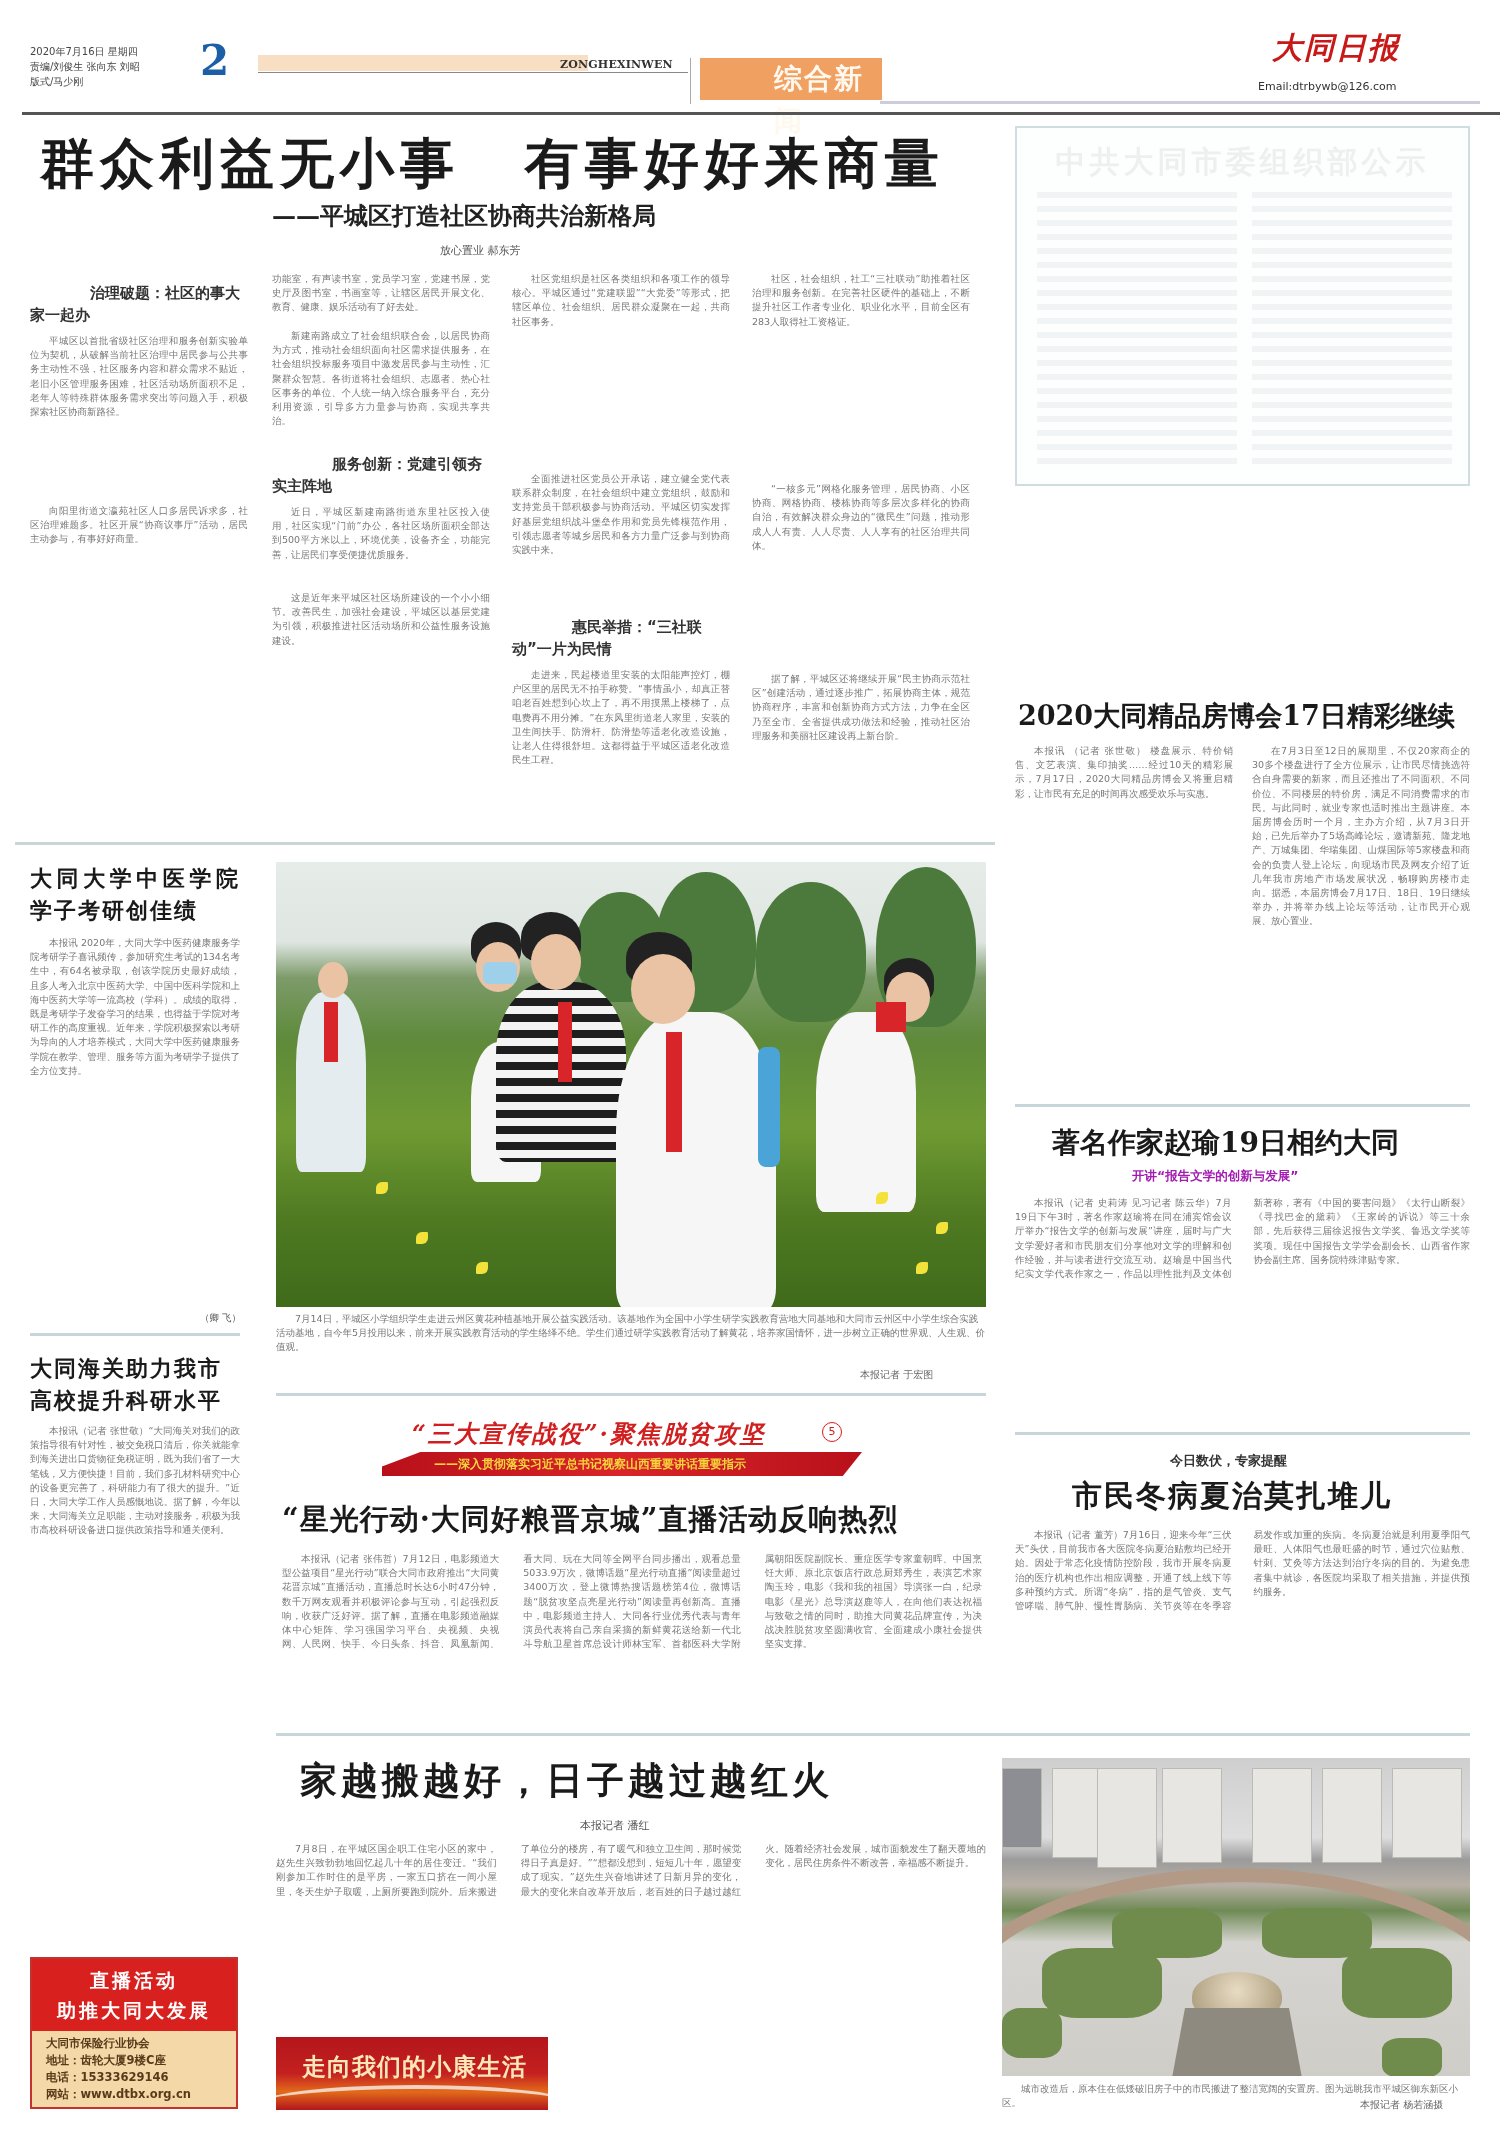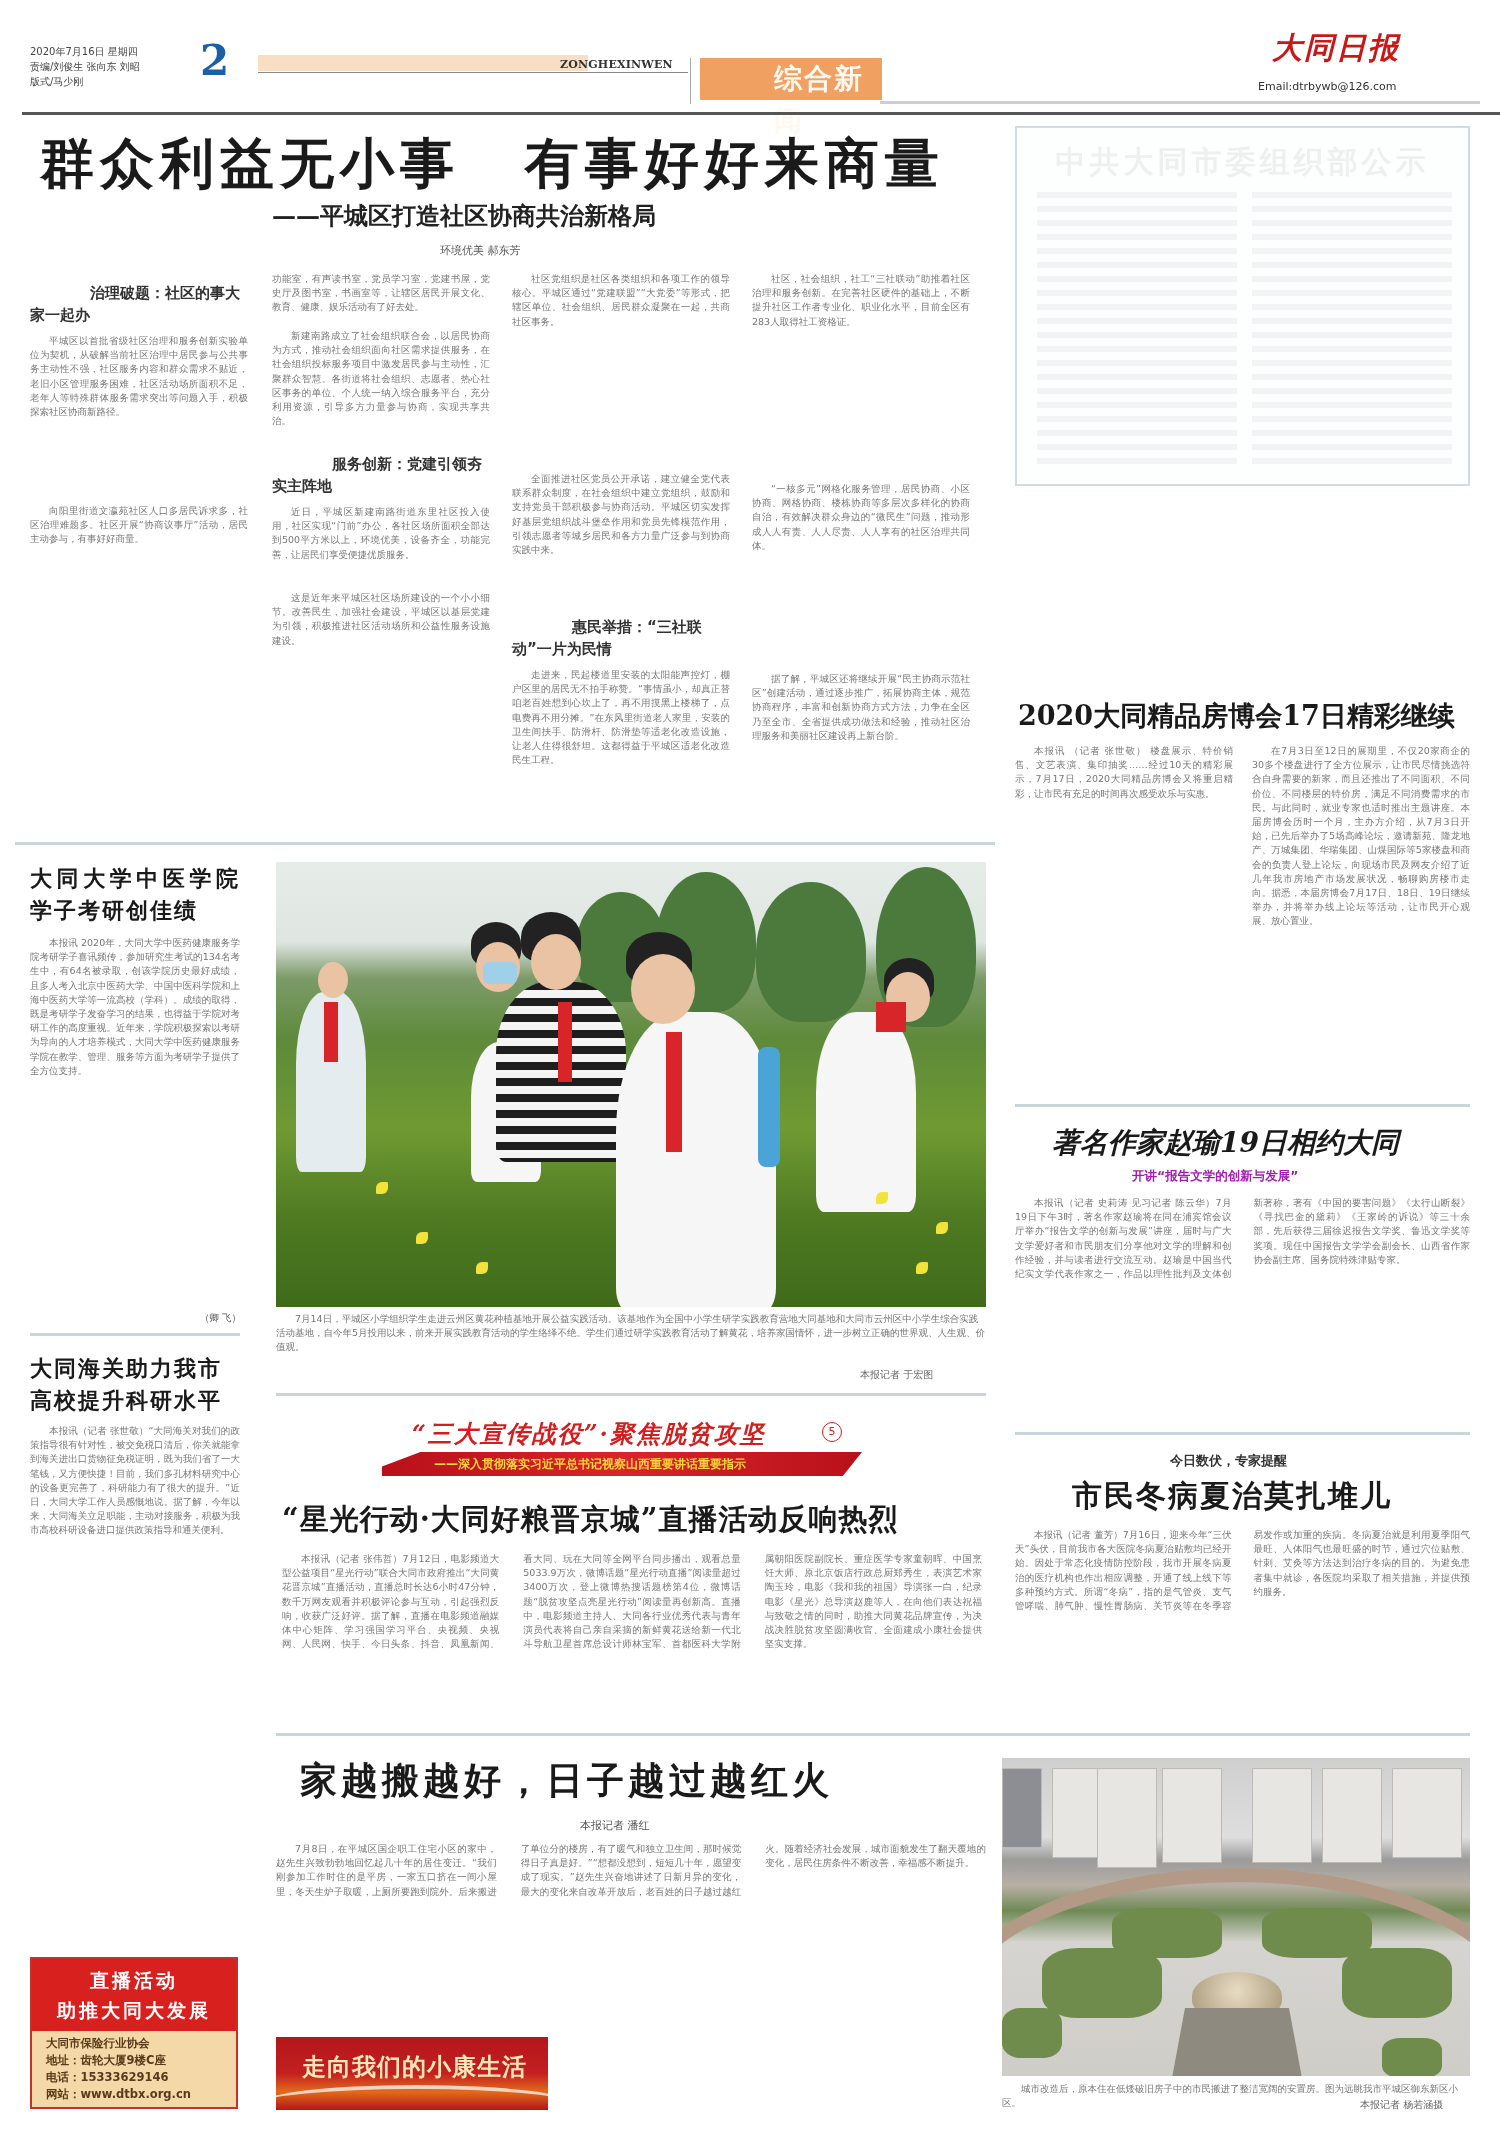--- a/index.html
+++ b/index.html
@@ -85,21 +85,21 @@
 <div class="abs mast-pinyin">ZONGHEXINWEN</div>
 <div class="abs mast-vline"></div>
 <div class="abs mast-section">综合新闻</div>
 <div class="abs mast-logo">大同日报</div>
 <div class="abs mast-email">Email:dtrbywb@126.com</div>
 <div class="abs mast-rule2"></div>
 <div class="abs mast-rule"></div>
 
 <h1 class="abs lead-title">群众利益无小事   有事好好来商量</h1>
 <div class="abs lead-sub">——平城区打造社区协商共治新格局</div>
-<div class="abs lead-byline">环境优美  郝东芳</div>
+<div class="abs lead-byline">放心置业  郝东芳</div>
 
 <div class="abs" style="left:30px; top:272px; width:218px; height:560px;">
   <p class="subhead" style="margin:10px 0 8px;">治理破题：社区的事大家一起办</p>
   <p class="col-text" style="height:170px;">平城区以首批省级社区治理和服务创新实验单位为契机，从破解当前社区治理中居民参与公共事务主动性不强，社区服务内容和群众需求不贴近，老旧小区管理服务困难，社区活动场所面积不足，老年人等特殊群体服务需求突出等问题入手，积极探索社区协商新路径。</p>
   <p class="col-text" style="height:190px;">向阳里街道文瀛苑社区人口多居民诉求多，社区治理难题多。社区开展“协商议事厅”活动，居民主动参与，有事好好商量。</p>
 </div>
 
 <div class="abs" style="left:272px; top:272px; width:218px; height:560px;">
   <p class="col-text" style="height:57px; text-indent:0;">功能室，有声读书室，党员学习室，党建书屋，党史厅及图书室，书画室等，让辖区居民开展文化、教育、健康、娱乐活动有了好去处。</p>
   <p class="col-text" style="height:114px;">新建南路成立了社会组织联合会，以居民协商为方式，推动社会组织面向社区需求提供服务，在社会组织投标服务项目中激发居民参与主动性，汇聚群众智慧。各街道将社会组织、志愿者、热心社区事务的单位、个人统一纳入综合服务平台，充分利用资源，引导多方力量参与协商，实现共享共治。</p>
@@ -189,21 +189,21 @@
   <div class="banner-title">“三大宣传战役”·聚焦脱贫攻坚</div>
   <div class="banner-num">5</div>
   <div class="banner-ribbon">——深入贯彻落实习近平总书记视察山西重要讲话重要指示</div>
 </div>
 
 <h2 class="abs h-right" style="left:282px; top:1500px; font-size:29px; letter-spacing:1px;">“星光行动·大同好粮晋京城”直播活动反响热烈</h2>
 <p class="abs col-text" style="left:282px; top:1552px; width:700px; height:150px; column-count:3; column-gap:24px;">本报讯（记者 张伟哲）7月12日，电影频道大型公益项目“星光行动”联合大同市政府推出“大同黄花晋京城”直播活动，直播总时长达6小时47分钟，数千万网友观看并积极评论参与互动，引起强烈反响，收获广泛好评。据了解，直播在电影频道融媒体中心矩阵、学习强国学习平台、央视频、央视网、人民网、快手、今日头条、抖音、凤凰新闻、看大同、玩在大同等全网平台同步播出，观看总量5033.9万次，微博话题“星光行动直播”阅读量超过3400万次，登上微博热搜话题榜第4位，微博话题“脱贫攻坚点亮星光行动”阅读量再创新高。直播中，电影频道主持人、大同各行业优秀代表与青年演员代表将自己亲自采摘的新鲜黄花送给新一代北斗导航卫星首席总设计师林宝军、首都医科大学附属朝阳医院副院长、重症医学专家童朝晖、中国烹饪大师、原北京饭店行政总厨郑秀生，表演艺术家陶玉玲，电影《我和我的祖国》导演张一白，纪录电影《星光》总导演赵鹿等人，在向他们表达祝福与致敬之情的同时，助推大同黄花品牌宣传，为决战决胜脱贫攻坚圆满收官、全面建成小康社会提供坚实支撑。</p>
 
 <div class="abs hrule" style="left:276px; top:1733px; width:1194px;"></div>
 
-<h2 class="abs h-right" style="left:1052px; top:1124px; font-size:28px;font-style:italic;">著名作家赵瑜19日相约大同</h2>
+<h2 class="abs h-right" style="left:1052px; top:1124px; font-size:28px;">著名作家赵瑜19日相约大同</h2>
 <div class="abs" style="left:1132px; top:1168px; font-size:12.5px; font-weight:bold; color:#a21caf;">开讲“报告文学的创新与发展”</div>
 <p class="abs col-text" style="left:1015px; top:1196px; width:455px; height:222px; column-count:2; column-gap:22px;">本报讯（记者 史莉涛 见习记者 陈云华）7月19日下午3时，著名作家赵瑜将在同在浦宾馆会议厅举办“报告文学的创新与发展”讲座，届时与广大文学爱好者和市民朋友们分享他对文学的理解和创作经验，并与读者进行交流互动。赵瑜是中国当代纪实文学代表作家之一，作品以理性批判及文体创新著称，著有《中国的要害问题》《太行山断裂》《寻找巴金的黛莉》《王家岭的诉说》等三十余部，先后获得三届徐迟报告文学奖、鲁迅文学奖等奖项。现任中国报告文学学会副会长、山西省作家协会副主席、国务院特殊津贴专家。</p>
 
 <div class="abs hrule" style="left:1015px; top:1432px; width:455px;"></div>
 
 <div class="abs" style="left:1170px; top:1452px; font-size:13px; font-weight:bold; color:#333;">今日数伏，专家提醒</div>
 <h2 class="abs h-right" style="left:1072px; top:1476px; font-size:30px; letter-spacing:2px;">市民冬病夏治莫扎堆儿</h2>
 <p class="abs col-text" style="left:1015px; top:1528px; width:455px; height:186px; column-count:2; column-gap:22px;">本报讯（记者 董芳）7月16日，迎来今年“三伏天”头伏，目前我市各大医院冬病夏治贴敷均已经开始。因处于常态化疫情防控阶段，我市开展冬病夏治的医疗机构也作出相应调整，开通了线上线下等多种预约方式。所谓“冬病”，指的是气管炎、支气管哮喘、肺气肿、慢性胃肠病、关节炎等在冬季容易发作或加重的疾病。冬病夏治就是利用夏季阳气最旺、人体阳气也最旺盛的时节，通过穴位贴敷、针刺、艾灸等方法达到治疗冬病的目的。为避免患者集中就诊，各医院均采取了相关措施，并提供预约服务。</p>
 
 <h2 class="abs" style="left:300px; top:1756px; font-size:37px; font-weight:bold; letter-spacing:4px; color:#1a1a1a;">家越搬越好，日子越过越红火</h2>

